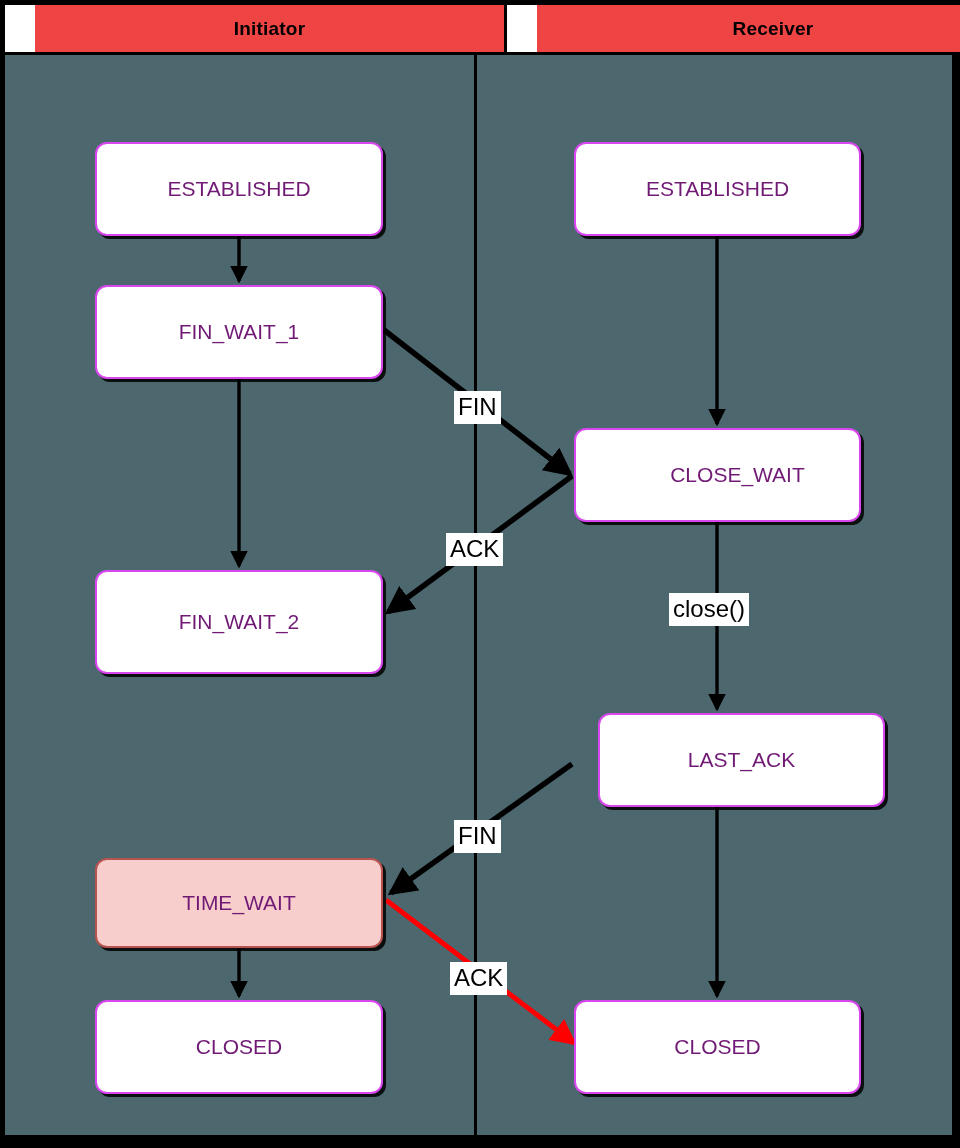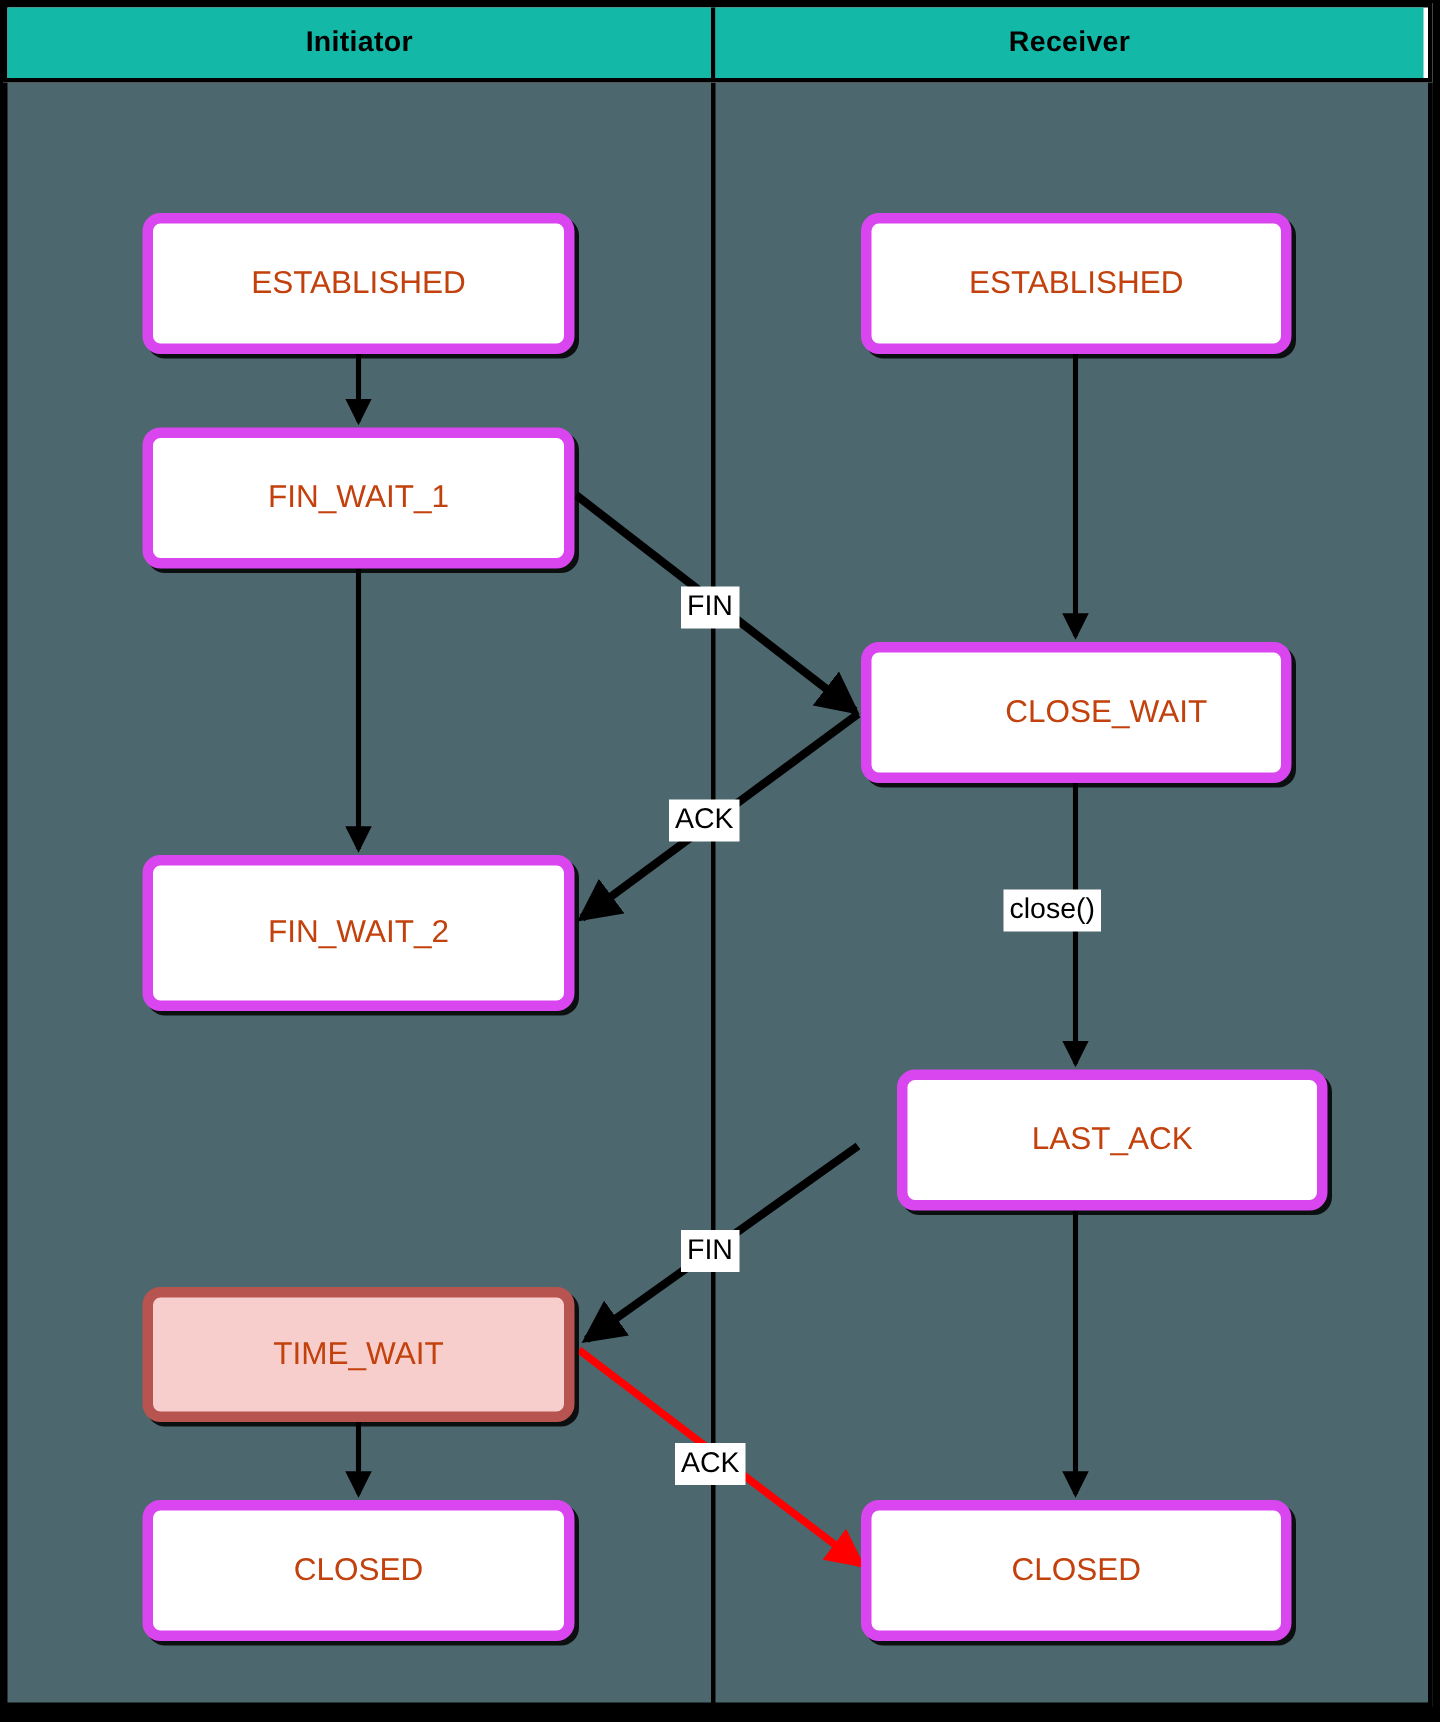--- a/index.html
+++ b/index.html
@@ -45,25 +45,26 @@
     border: 3px solid #000000;
     background: #ffffff;
     z-index: 5;
   }
   .lane-header {
     flex: 0 0 auto;
     box-sizing: border-box;
     display: flex;
     align-items: center;
     justify-content: center;
-    background: #14b8a6;
+    background: #ef4444;
     font-weight: bold;
     font-size: 19px;
     color: #000000;
     letter-spacing: 0.2px;
+    margin-left: 30px;
   }
   .lane-header.left  { width: 472px; border-right: 3px solid #000000; }
   .lane-header.right { width: 472px; }
 
   
   .lane-divider {
     position: absolute;
     left: 474px;
     top: 55px;
     width: 3px;
@@ -80,42 +81,42 @@
     width: 960px;
     height: 1148px;
     z-index: 2;
     pointer-events: none;
   }
 
   
   .node {
     position: absolute;
     box-sizing: border-box;
-    border: 7px solid #d946ef;
+    border: 2px solid #d946ef;
     border-radius: 12px;
     background: #ffffff;
     display: flex;
     align-items: center;
     justify-content: center;
-    color: #c2410c;
+    color: #701a75;
     font-size: 21px;
     z-index: 3;
     box-shadow: 3px 3px 0 rgba(0,0,0,0.85);
   }
   .node.highlight {
     background: #f8cecc;
     border-color: #b85450;
   }
 
   
   .edge-label {
     position: absolute;
     background: #ffffff;
     color: #000000;
-    font-size: 19px;
+    font-size: 24px;
     line-height: 1;
     padding: 4px 4px 5px 4px;
     white-space: nowrap;
     z-index: 6;
   }
 </style>
 </head>
 <body>
 
 <div id="diagram-root">

